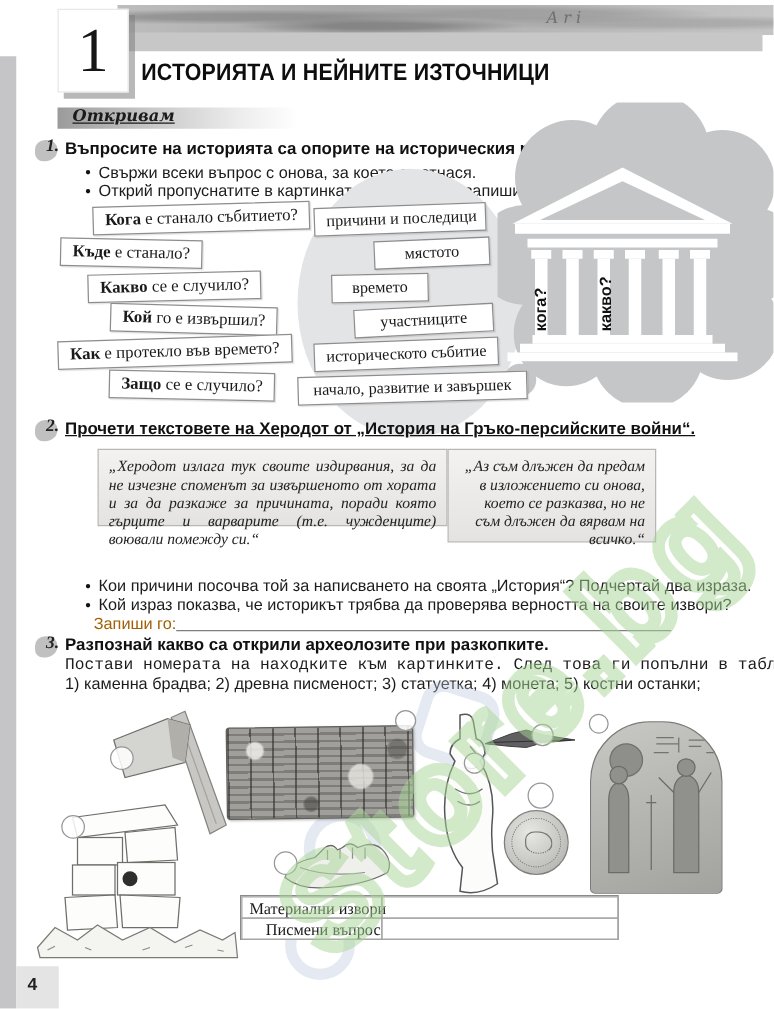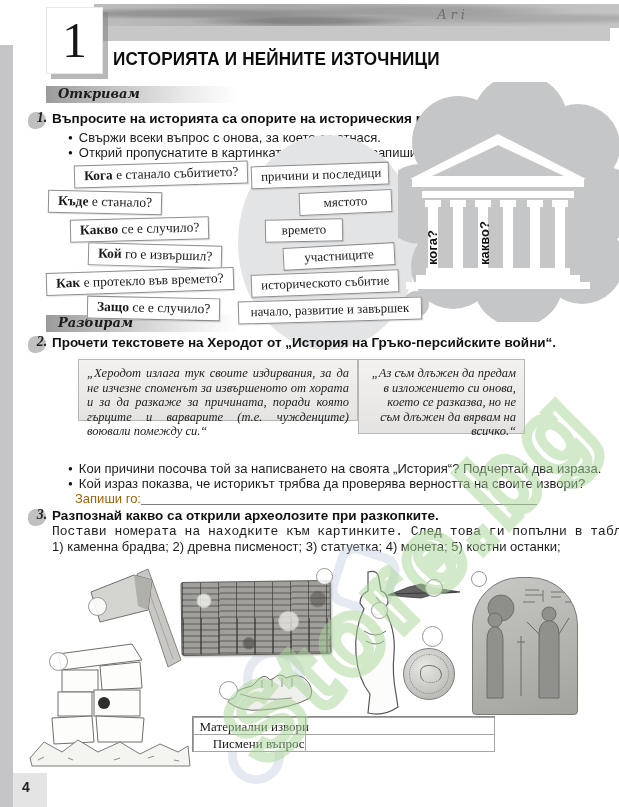--- a/index.html
+++ b/index.html
@@ -24,21 +24,21 @@
                     color:rgba(70,70,70,.55); letter-spacing:4px; }
   .gray-band { position:absolute; left:94px; top:26px; width:516px; height:15px; background:#c7c7c7; }
   .lesson-box { position:absolute; left:46px; top:7px; width:57px; height:67px; background:#fff;
       border:1px solid #e8e8e8; box-shadow:5px 5px 0 rgba(125,125,125,.55);
       font:400 50px "Liberation Serif",serif; color:#161616; text-align:center; line-height:64px; z-index:3; }
   .page-title { position:absolute; left:113px; top:48px; font:bold 19px "Liberation Sans",sans-serif;
       color:#0d0d0d; transform:scaleX(.9); transform-origin:left center; white-space:nowrap; letter-spacing:.2px; }
 
   .sec-bar { position:absolute; left:46px; width:192px; height:17px;
       background:linear-gradient(90deg,#9b9b9b 0%,#c9c9c9 40%,#ececec 75%,#ffffff 100%);
-      font:italic 600 13px "DejaVu Serif",serif; color:#1b1b1b; line-height:16px; padding-left:12px; }
+      font:italic 600 13px "DejaVu Serif",serif; color:#1b1b1b; line-height:16px; padding-left:12px;text-decoration:underline; }
   .bar-discover { top:86px; } .bar-understand { top:315px; }
 
   
   .task-num { position:absolute; width:22px; height:20px; font:bold italic 14px "Liberation Serif",serif;
       color:#222; text-align:center; z-index:2; }
   .task-num::before { content:""; position:absolute; left:-3px; top:2px; width:18px; height:17px;
       border-radius:50% 50% 60% 40%; background:#c0c0c0; z-index:-1; }
   .task-title { position:absolute; left:52px; font:bold 13.5px "Liberation Sans",sans-serif; color:#111; white-space:nowrap; }
   .plain-line { position:absolute; left:52px; font:13px "Liberation Sans",sans-serif; color:#1c1c1c; white-space:nowrap; }
   .bullet-line { position:absolute; left:68px; font:13px "Liberation Sans",sans-serif; color:#1c1c1c; white-space:nowrap; }
@@ -135,21 +135,20 @@
   <div class="pagenum-box">4</div>
 
   <div class="tex-band">
     <span class="frag">Ari</span>
   </div>
   <div class="gray-band"></div>
   <div class="lesson-box">1</div>
   <div class="page-title">ИСТОРИЯТА И НЕЙНИТЕ ИЗТОЧНИЦИ</div>
 
   <div class="sec-bar bar-discover">Откривам</div>
-  <div class="sec-bar bar-understand">Разбирам</div>
 
   <div class="task-num" style="left:31px; top:110px;">1.</div>
   <div class="task-title" style="top:111px;">Въпросите на историята са опорите на историческия разказ.</div>
   <div class="bullet-line" style="top:130px;">Свържи всеки въпрос с онова, за което се отнася.</div>
   <div class="bullet-line" style="top:145px;">Открий пропуснатите в картинката въпроси и ги запиши.</div>
 
   <div class="blob"></div>
 
   <svg class="cloud-svg" width="221" height="240" viewBox="0 0 221 240">
     <g fill="#c5c6c8">
@@ -197,21 +196,21 @@
   <div class="qbox q6"><b>Защо</b><span> се е случило?</span></div>
 
   <div class="abox a1">причини и последици</div>
   <div class="abox a2">мястото</div>
   <div class="abox a3">времето</div>
   <div class="abox a4">участниците</div>
   <div class="abox a5">историческото събитие</div>
   <div class="abox a6">начало, развитие и завършек</div>
 
   <div class="task-num" style="left:31px; top:334px;">2.</div>
-  <div class="task-title" style="top:335px;">Прочети текстовете на Херодот от „История на Гръко-персийските войни“.</div>
+  <div class="task-title" style="top:335px;text-decoration:underline;">Прочети текстовете на Херодот от „История на Гръко-персийските войни“.</div>
   <div class="quote quote1">„Херодот излага тук своите издирвания, за да не изчезне споменът за извършеното от хората и за да разкаже за причината, поради която гърците и варварите (т.е. чужденците) воювали помежду си.“</div>
   <div class="quote quote2">„Аз съм длъжен да предам в изложението си онова, което се разказва, но не съм длъжен да вярвам на всичко.“</div>
   <div class="bullet-line" style="top:461px;">Кои причини посочва той за написването на своята „История“? Подчертай два израза.</div>
   <div class="bullet-line" style="top:476px;">Кой израз показва, че историкът трябва да проверява верността на своите извори?</div>
   <div class="write-row">Запиши го:</div>
   <div class="write-line"></div>
 
   <div class="task-num" style="left:31px; top:507px;">3.</div>
   <div class="task-title" style="top:508px;">Разпознай какво са открили археолозите при разкопките.</div>
   <div class="plain-line" style="top:524px;font-family:Liberation Mono, monospace;">Постави номерата на находките към картинките. След това ги попълни в таблицата.</div>

